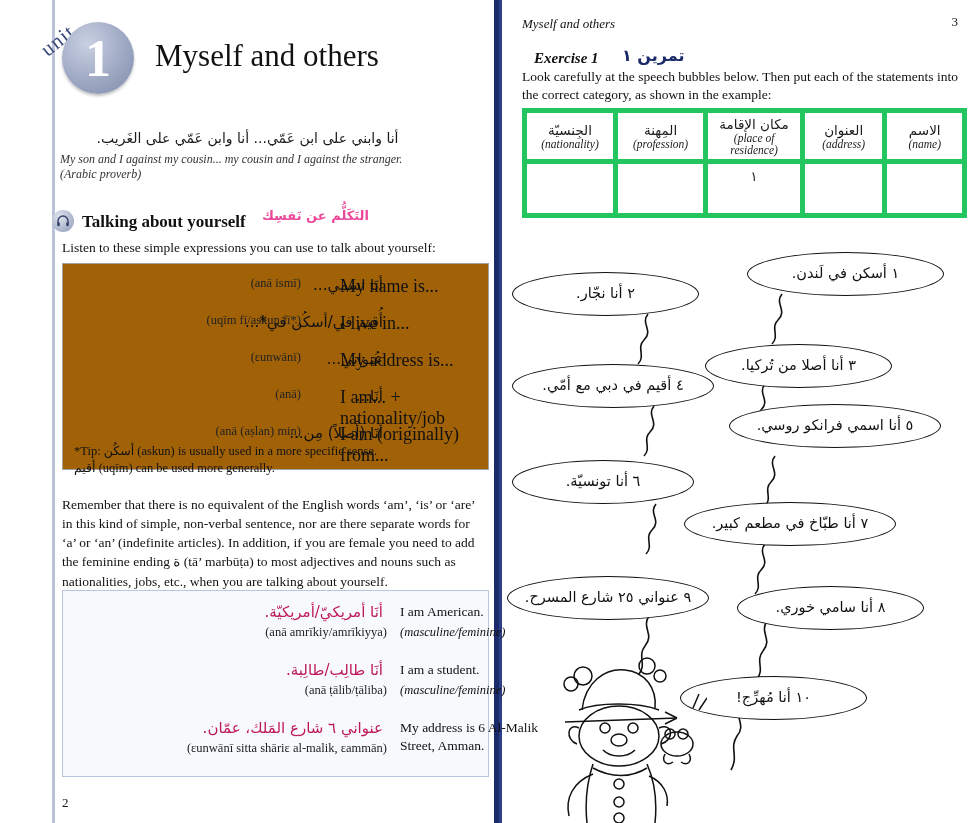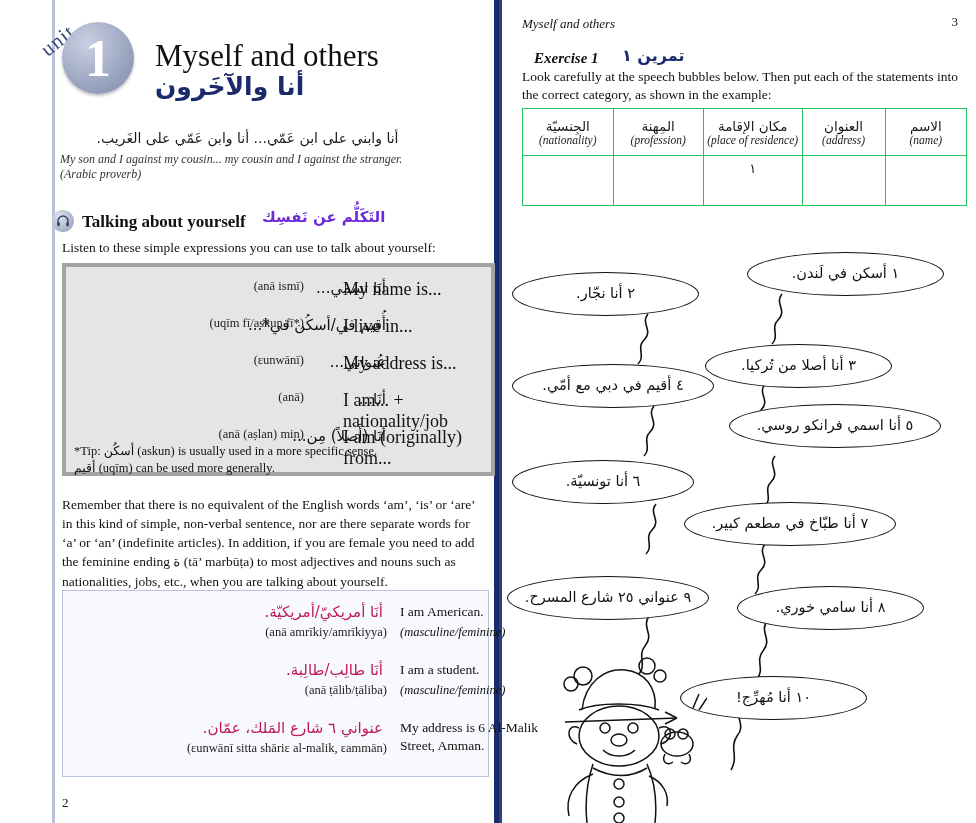--- a/index.html
+++ b/index.html
@@ -55,30 +55,30 @@
     background:radial-gradient(circle at 35% 30%, #dfe3ef 0%, #a7b0c8 70%, #8390ad 100%);
     display:flex;align-items:center;justify-content:center;
   }
   .speaker svg{display:block;}
   .sec-head-en{
     position:absolute;left:82px;top:212px;
     font-family:"Liberation Serif", serif;font-size:17px;font-weight:700;color:#111;
   }
   .sec-head-ar{
     position:absolute;left:262px;top:208px;
-    font-family:"DejaVu Sans", sans-serif;font-size:15px;font-weight:700;color:#6d28d9;direction:rtl;
+    font-family:"DejaVu Sans", sans-serif;font-size:13px;font-weight:700;color:#ec4899;direction:rtl;
   }
   .lead{
     position:absolute;left:62px;top:240px;width:400px;
     font-family:"Liberation Serif", serif;font-size:13.5px;color:#111;
   }
 
   .box1{
     position:absolute;left:62px;top:263px;width:425px;height:205px;
-    border:4px solid #a3a3a3;background:#e5e5e5;
+    border:1px solid #a3a3a3;background:#a16207;
   }
   .row{position:absolute;left:0;width:425px;height:32px;}
   .row .ar{
     position:absolute;right:calc(425px - 320px);width:300px;text-align:right;
     font-family:"DejaVu Sans", sans-serif;font-size:15px;direction:rtl;color:#111;
   }
   .row .tr{
     position:absolute;left:8px;width:230px;text-align:right;
     font-family:"Liberation Serif", serif;font-size:12.5px;color:#222;
   }
@@ -141,21 +141,21 @@
     font-family:"DejaVu Sans", sans-serif;font-size:16px;font-weight:700;color:#1b2a6b;direction:rtl;
   }
   .ex-instr{
     position:absolute;left:20px;top:68px;width:445px;
     font-family:"Liberation Serif", serif;font-size:13.5px;line-height:1.35;color:#111;
   }
 
   table.cat{
     position:absolute;left:20px;top:108px;width:445px;border-collapse:collapse;
   }
-  table.cat th, table.cat td{border:1px solid #22c55e;}
+  table.cat th, table.cat td{border:5px solid #22c55e;}
   table.cat th{
     height:42px;vertical-align:middle;text-align:center;font-weight:400;padding:2px 3px;
   }
   .th-ar{font-family:"DejaVu Sans", sans-serif;font-size:13.5px;direction:rtl;display:block;}
   .th-en{font-family:"Liberation Serif", serif;font-style:italic;font-size:11.5px;display:block;}
   table.cat td{height:45px;vertical-align:top;text-align:center;padding-top:3px;}
   .cellnum{font-family:"DejaVu Sans", sans-serif;font-size:13px;}
 
   .bubbles{position:absolute;left:0;top:0;width:424px;height:823px;margin-top:24px;}
   .bub{
@@ -177,21 +177,20 @@
   <div class="spine2"></div>
 
   <div class="left">
     <div class="leftbar"></div>
 
     <div class="unit-word">unit</div>
     <div class="unit-circle"></div>
     <div class="unit-num">1</div>
 
     <div class="title-en">Myself and others</div>
-    <div class="title-ar">أنا والآخَرون</div>
 
     <div class="proverb-ar">أنا وابني على ابن عَمّي... أنا وابن عَمّي على الغَريب.</div>
     <div class="proverb-en">
       <span>My son and I against my cousin... my cousin and I against the stranger.</span><br>
       <span>(Arabic proverb)</span>
     </div>
 
     <div class="speaker">
       <svg width="14" height="14" viewBox="0 0 14 14">
         <path d="M2 9 V7 a5 5 0 0 1 10 0 v2" fill="none" stroke="#33406a" stroke-width="1.4"></path>

